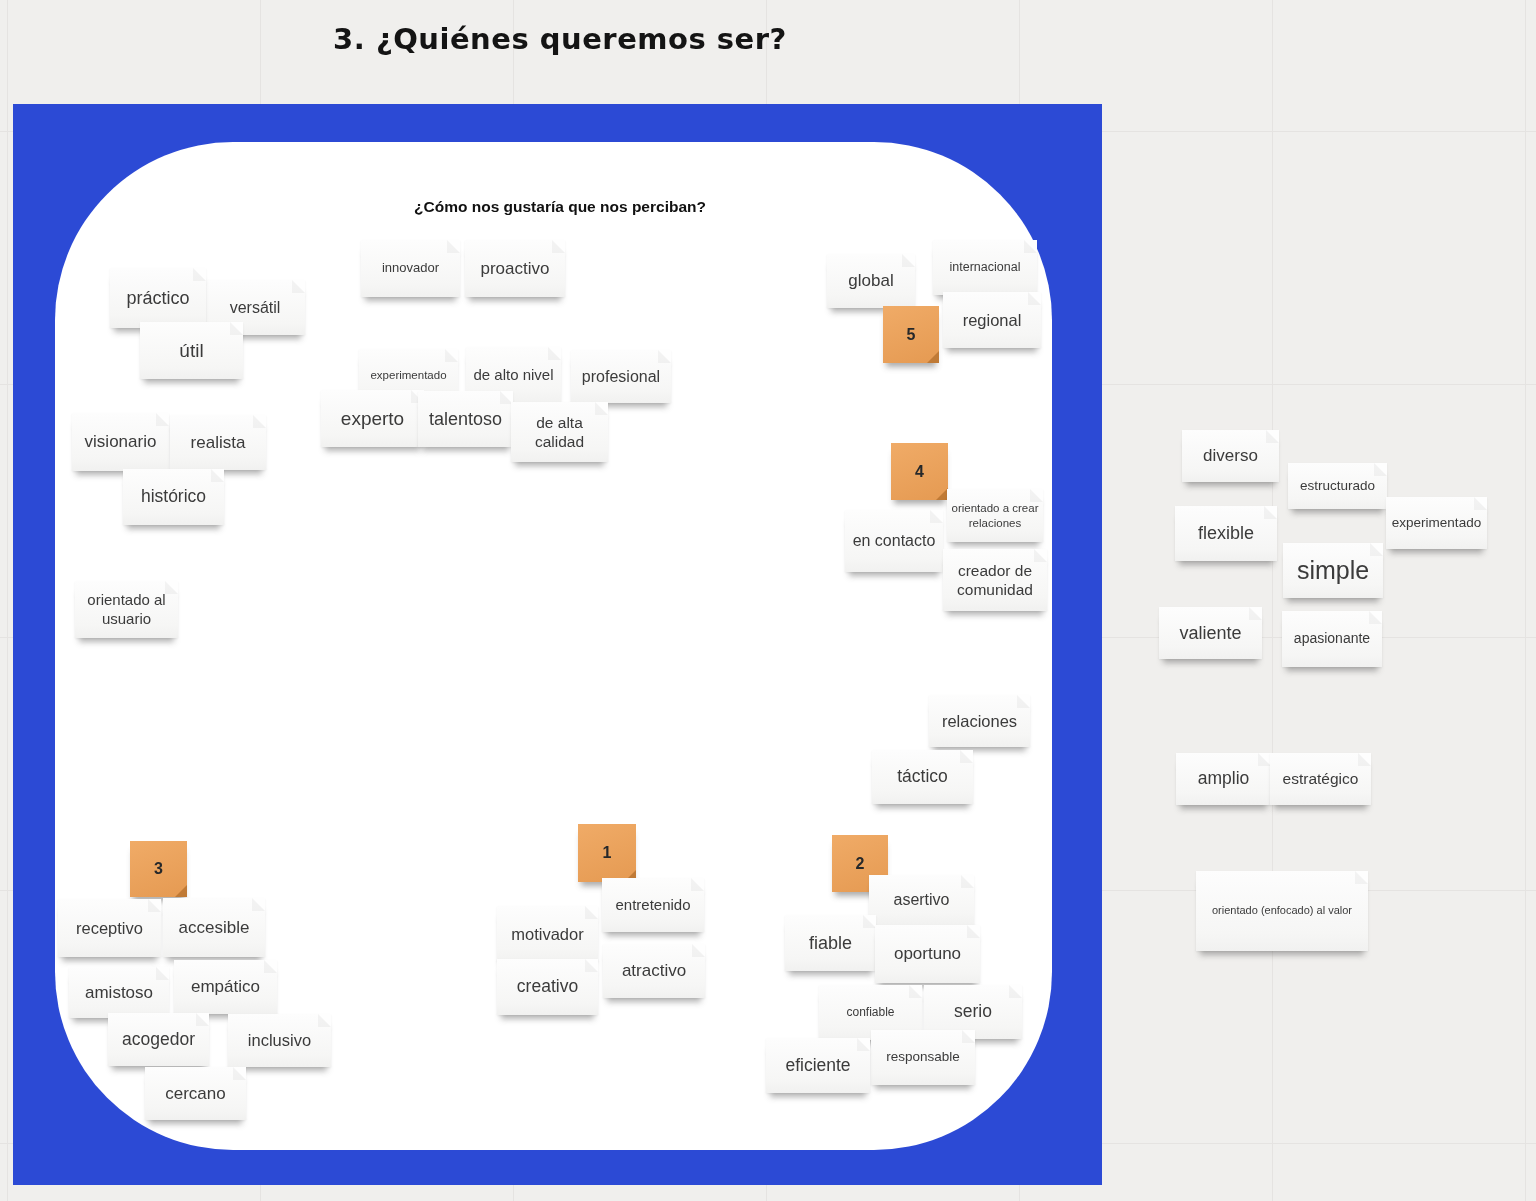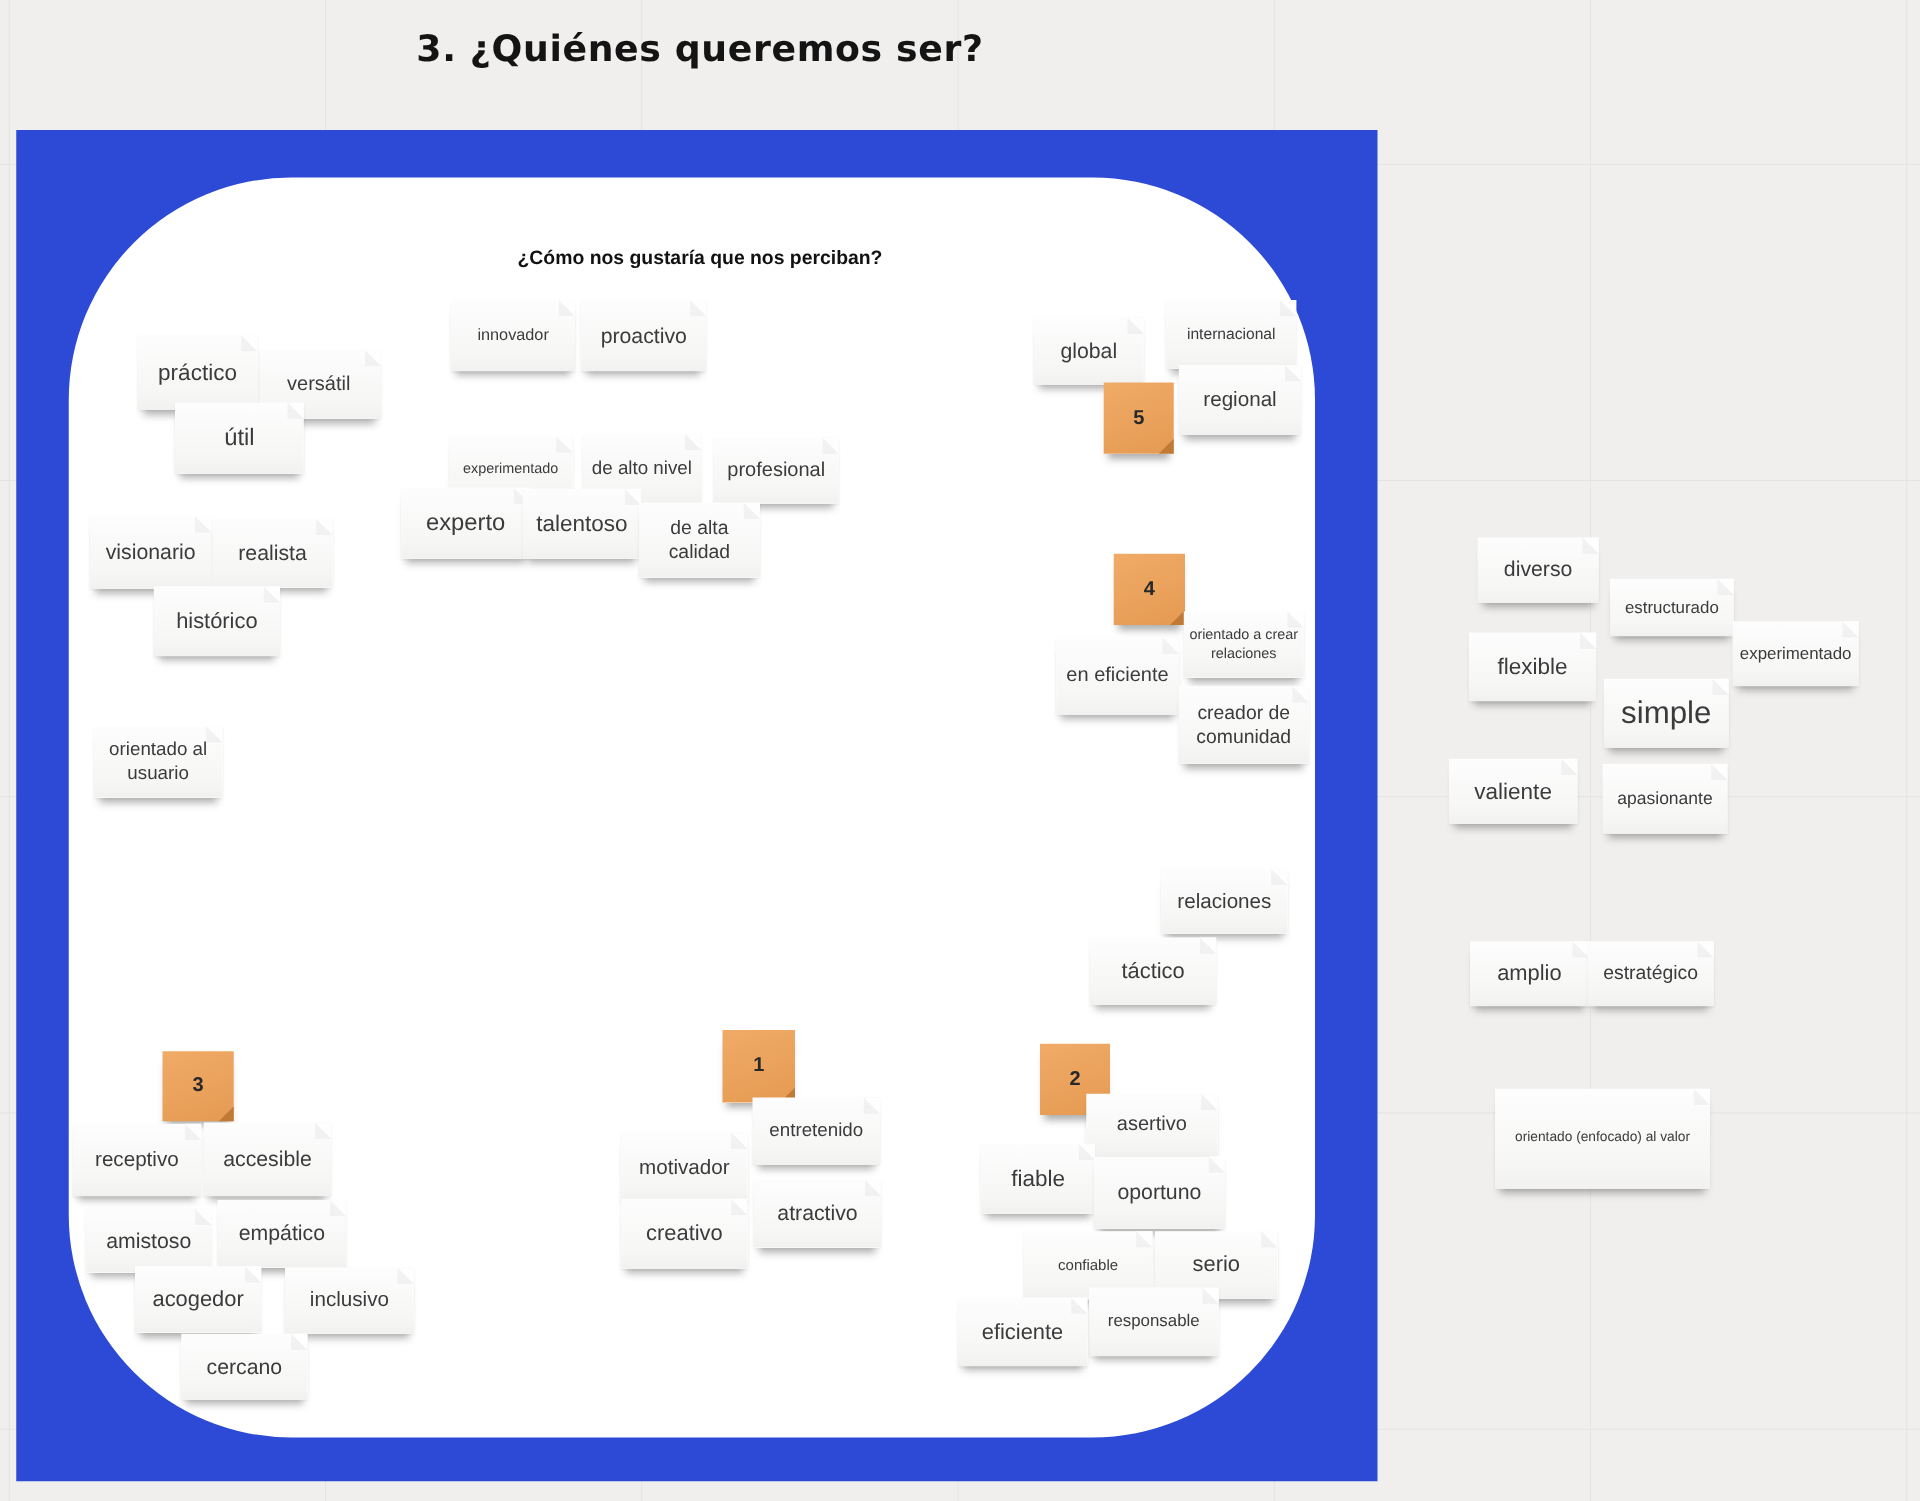--- a/index.html
+++ b/index.html
@@ -158,21 +158,21 @@
       <div class="note white" style="left: 943px; top: 292px; width: 98px; height: 56px; font-size: 16.5px;">
         <span>regional</span>
       </div>
       <div class="note number" style="left: 891px; top: 443px; width: 57px; height: 57px; font-size: 16px;">
         <span>4</span>
       </div>
       <div class="note white" style="left: 947px; top: 489px; width: 96px; height: 53px; font-size: 11.5px;">
         <span>orientado a crear relaciones</span>
       </div>
       <div class="note white" style="left: 845px; top: 510px; width: 98px; height: 62px; font-size: 16px;">
-        <span>en eficiente</span>
+        <span>en contacto</span>
       </div>
       <div class="note white" style="left: 943px; top: 549px; width: 104px; height: 62px; font-size: 15.5px;">
         <span>creador de comunidad</span>
       </div>
       <div class="note white" style="left: 1182px; top: 430px; width: 97px; height: 52px; font-size: 17px;">
         <span>diverso</span>
       </div>
       <div class="note white" style="left: 1288px; top: 463px; width: 99px; height: 46px; font-size: 13.5px;">
         <span>estructurado</span>
       </div>

